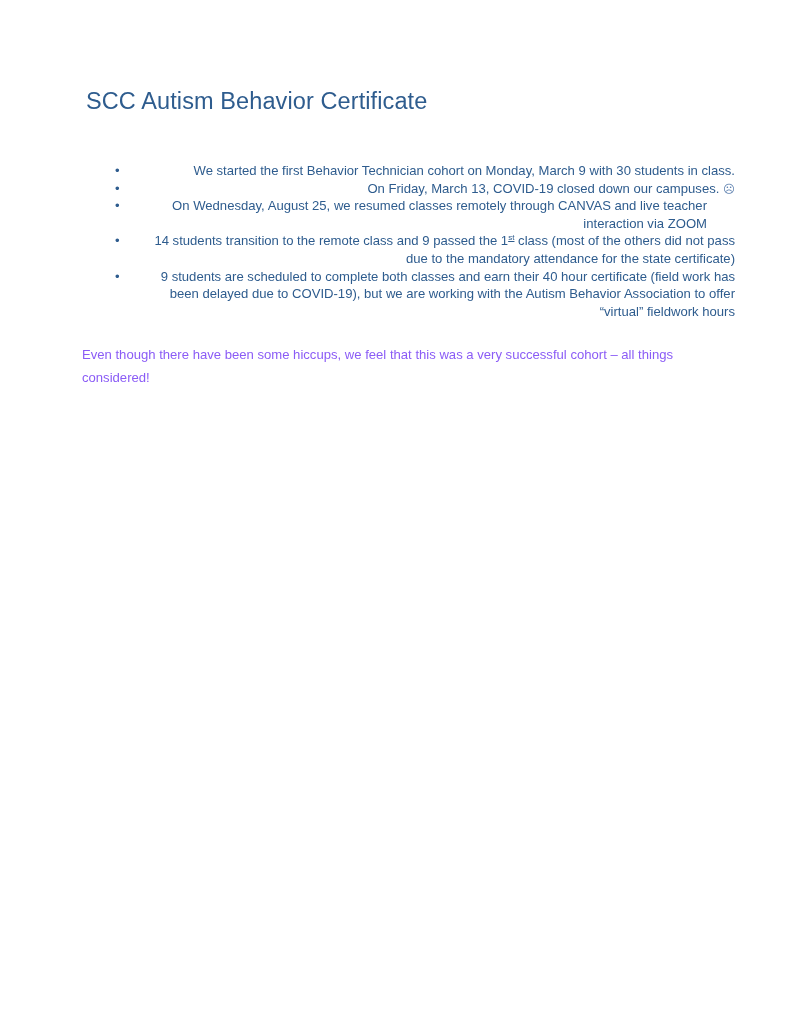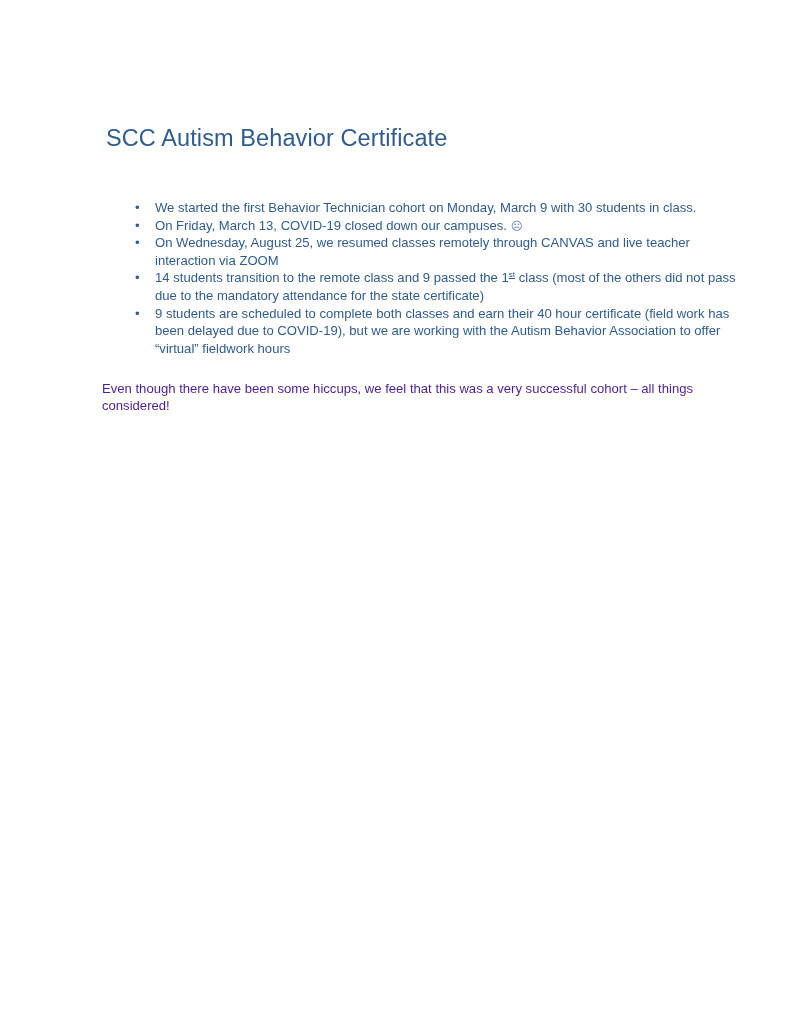--- a/index.html
+++ b/index.html
@@ -16,24 +16,23 @@
   .page {
     position: relative;
     width: 791px;
     height: 1024px;
     background: #ffffff;
     box-sizing: border-box;
     overflow: hidden;
   }
   .doc-body {
     position: absolute;
-    left: 106px;
+    left: 86px;
     top: 88px;
     width: 618px;
-    margin-top: 37px;
   }
   .doc-title {
     color: #2e5c8e;
     font-size: 23.5px;
     font-weight: 400;
     letter-spacing: 0.1px;
     line-height: 1.15;
     margin: 0;
     padding: 0;
     white-space: nowrap;
@@ -59,20 +58,21 @@
     left: 29px;
     top: 0px;
     width: 10px;
     color: #2e5c8e;
     font-size: 13.1px;
     line-height: 17.6px;
     text-align: left;
   }
   .bullet-item .txt {
     display: block;
+    text-align: right;
   }
   .bullet-item.w-narrow { width: 600px; }
   .bullet-item.w-mid    { width: 572px; }
   .bullet-item.w-wide   { width: 600px; }
   sup {
     font-size: 0.62em;
     vertical-align: super;
     line-height: 0;
     text-decoration: underline;
   }
@@ -81,23 +81,23 @@
     font-size: 11.5px;
     line-height: 1;
     transform: translateY(0px);
     color: #5b7fae;
   }
   .closing-para {
     position: relative;
     top: 70px;
     left: -4px;
     width: 600px;
-    color: #4c1d95;
+    color: #8b5cf6;
     font-size: 13.1px;
-    line-height: 17px;
+    line-height: 23px;
     margin: 0;
   }
 </style>
 </head>
 <body>
 
 <div class="page">
   <div class="doc-body">
 
     <h1 class="doc-title">SCC Autism Behavior Certificate</h1>

